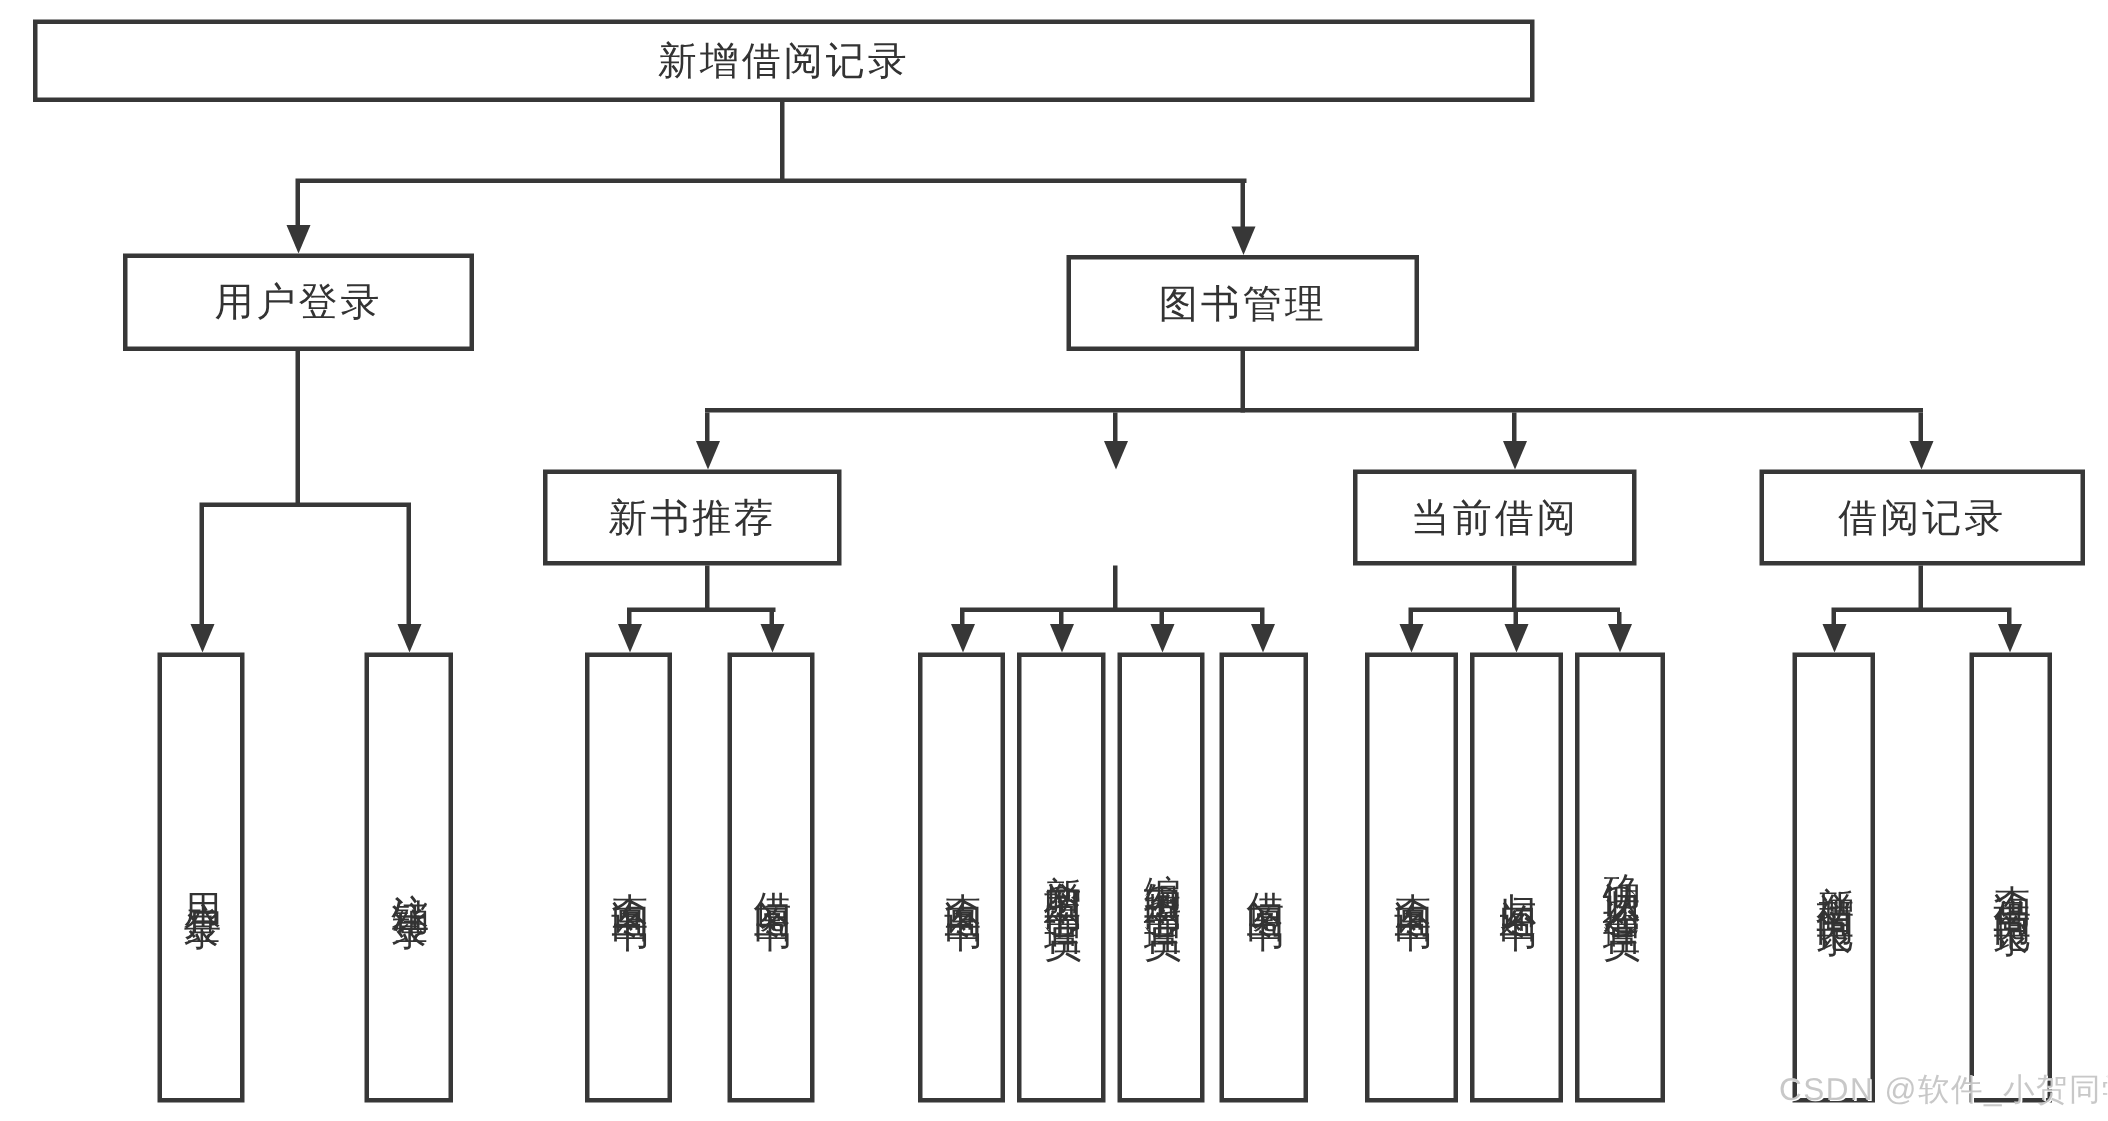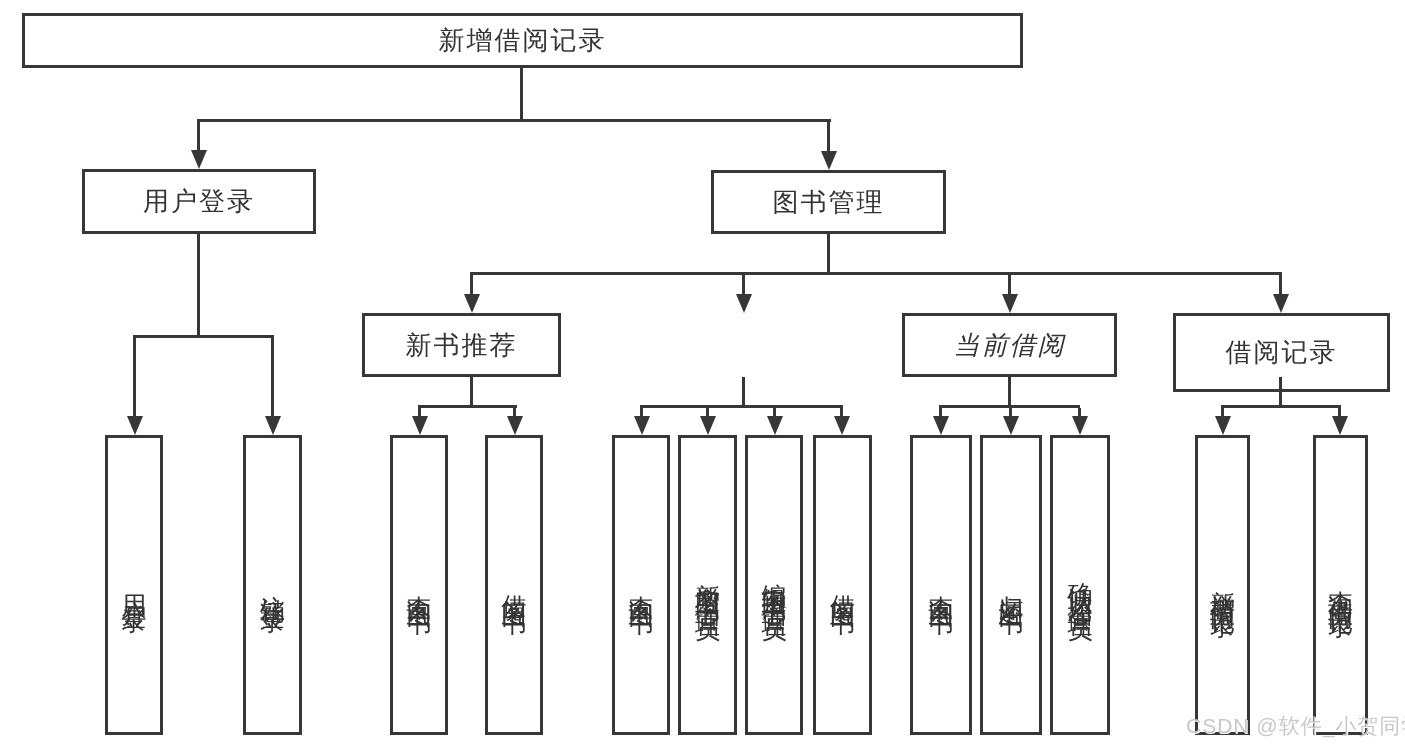--- a/index.html
+++ b/index.html
@@ -59,22 +59,22 @@
   <div class="line" style="left:470px;top:275px;width:3px;height:22px;"></div>
   <div class="arrow" style="left:464px;top:294px;"></div>
   <div class="line" style="left:742px;top:275px;width:3px;height:22px;"></div>
   <div class="arrow" style="left:736px;top:294px;"></div>
   <div class="line" style="left:1008px;top:275px;width:3px;height:22px;"></div>
   <div class="arrow" style="left:1002px;top:294px;"></div>
   <div class="line" style="left:1279px;top:275px;width:3px;height:22px;"></div>
   <div class="arrow" style="left:1273px;top:294px;"></div>
 
   <div class="box" style="left:362px;top:313px;width:199px;height:64px;">新书推荐</div>
-  <div class="box" style="left:902px;top:313px;width:215px;height:64px;font-style:italic;">当前借阅</div>
-  <div class="box" style="left:1173px;top:313px;width:217px;height:79px;">借阅记录</div>
+  <div class="box" style="left:902px;top:313px;width:189px;height:64px;">当前借阅</div>
+  <div class="box" style="left:1173px;top:313px;width:217px;height:64px;">借阅记录</div>
 
   <div class="line" style="left:470px;top:377px;width:3px;height:31px;"></div>
   <div class="line" style="left:418px;top:405px;width:99px;height:3px;"></div>
   <div class="line" style="left:418px;top:408px;width:3px;height:10px;"></div>
   <div class="arrow" style="left:412px;top:416px;"></div>
   <div class="line" style="left:513px;top:408px;width:3px;height:10px;"></div>
   <div class="arrow" style="left:507px;top:416px;"></div>
 
   <div class="line" style="left:742px;top:377px;width:3px;height:31px;"></div>
   <div class="line" style="left:640px;top:405px;width:203px;height:3px;"></div>

